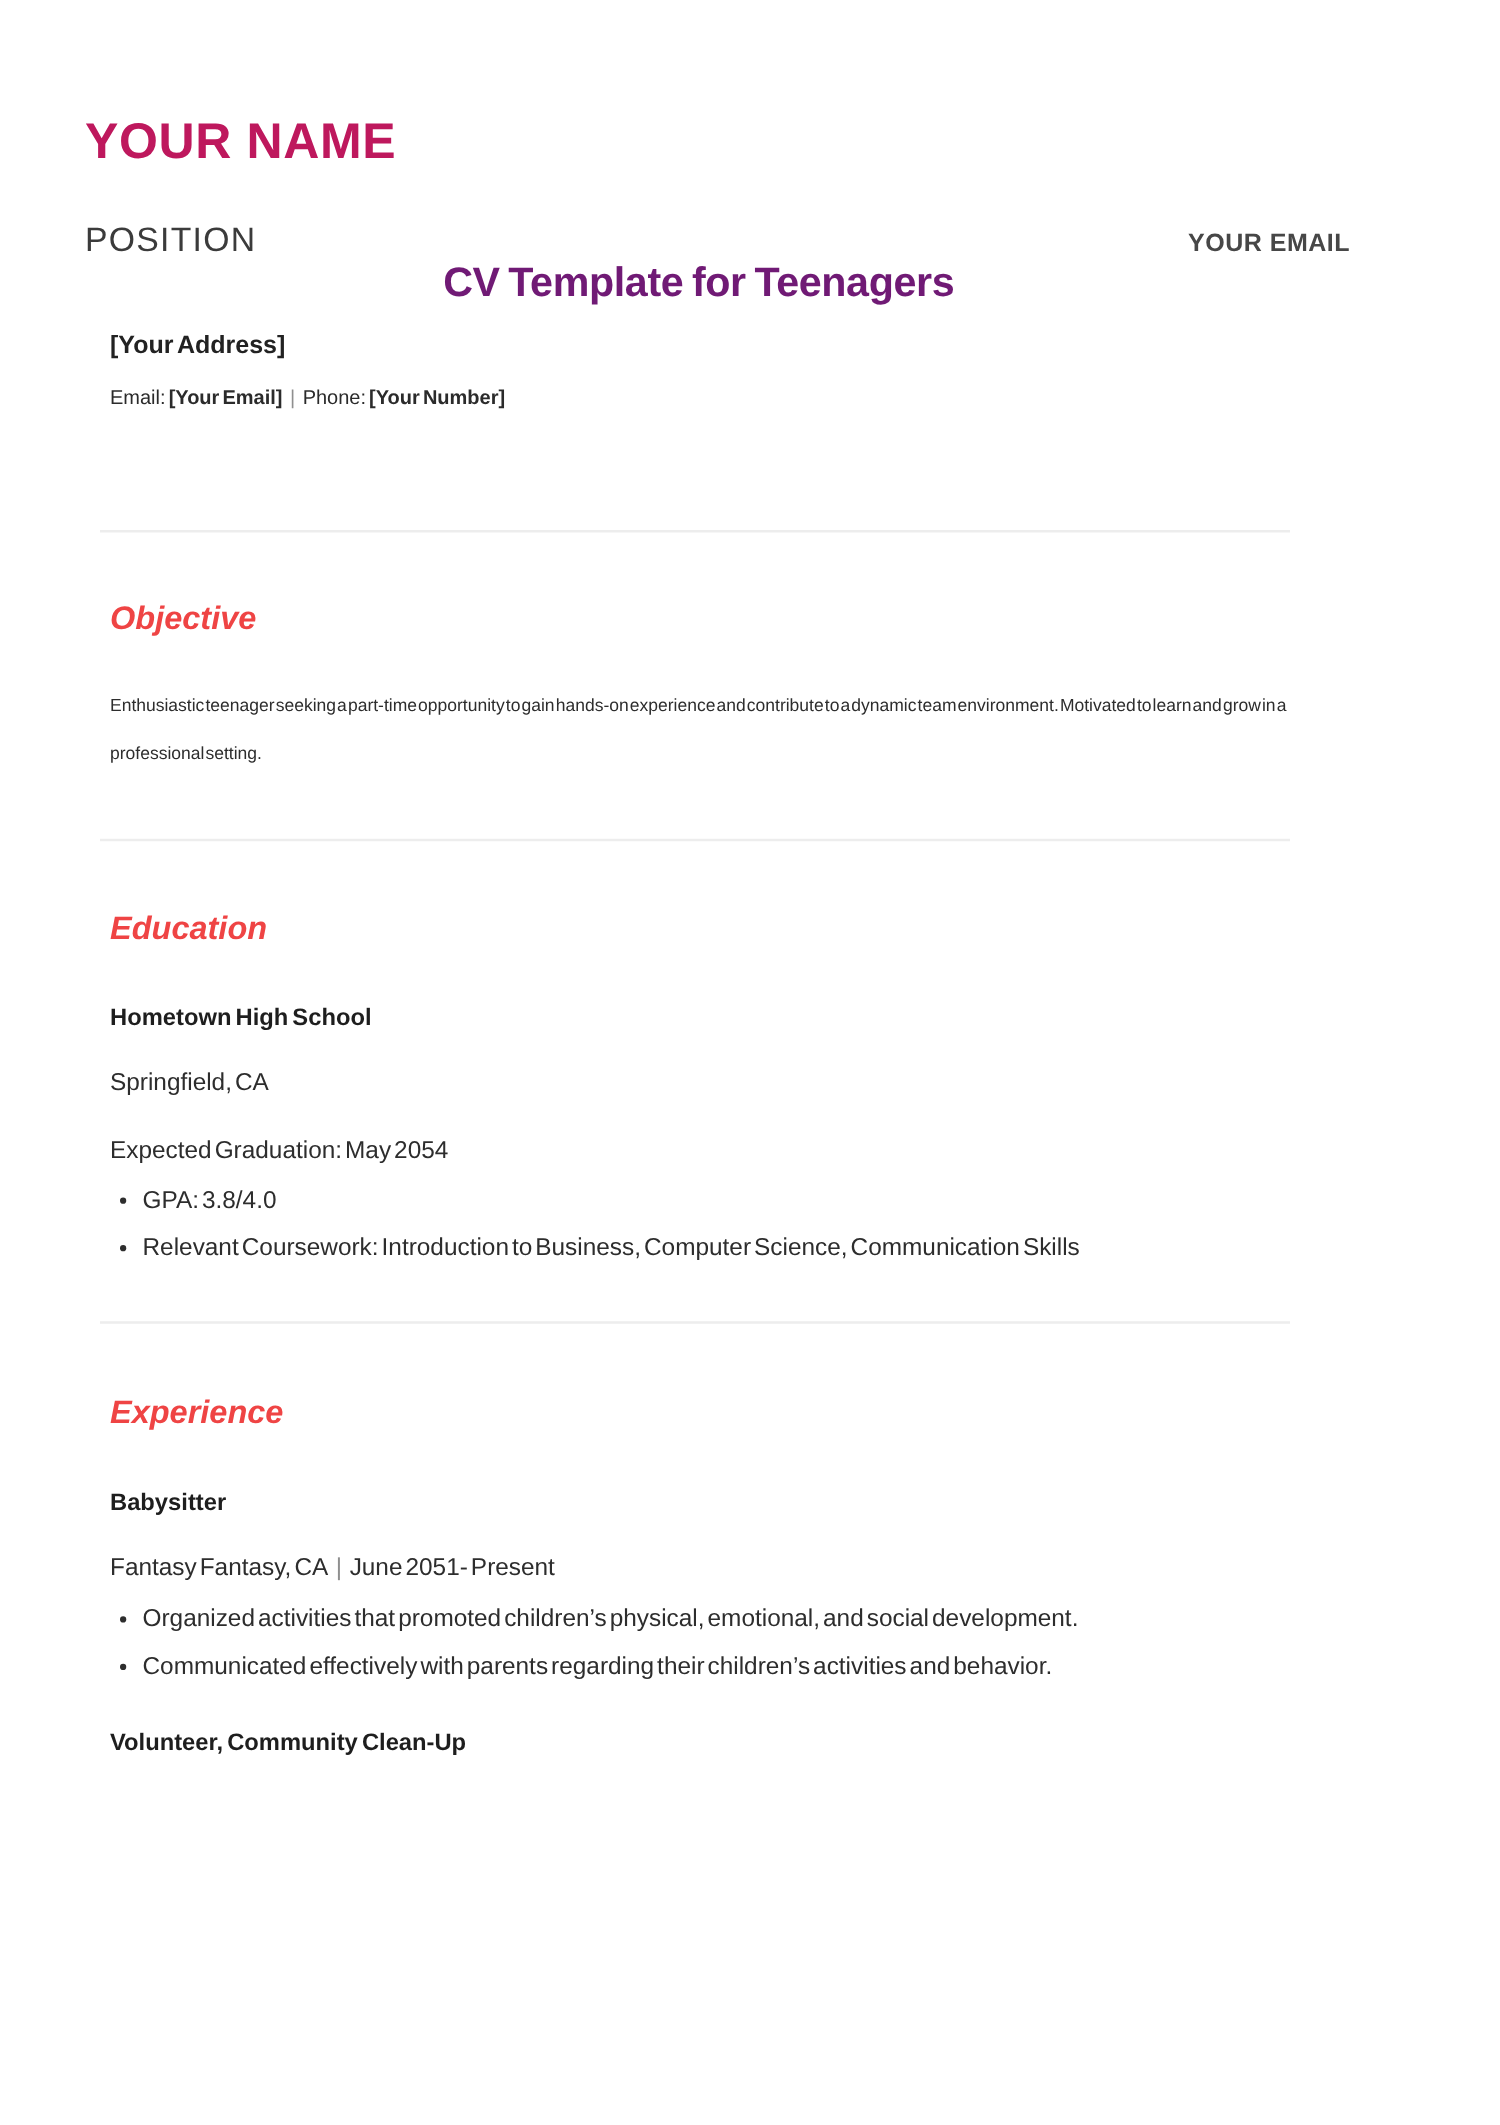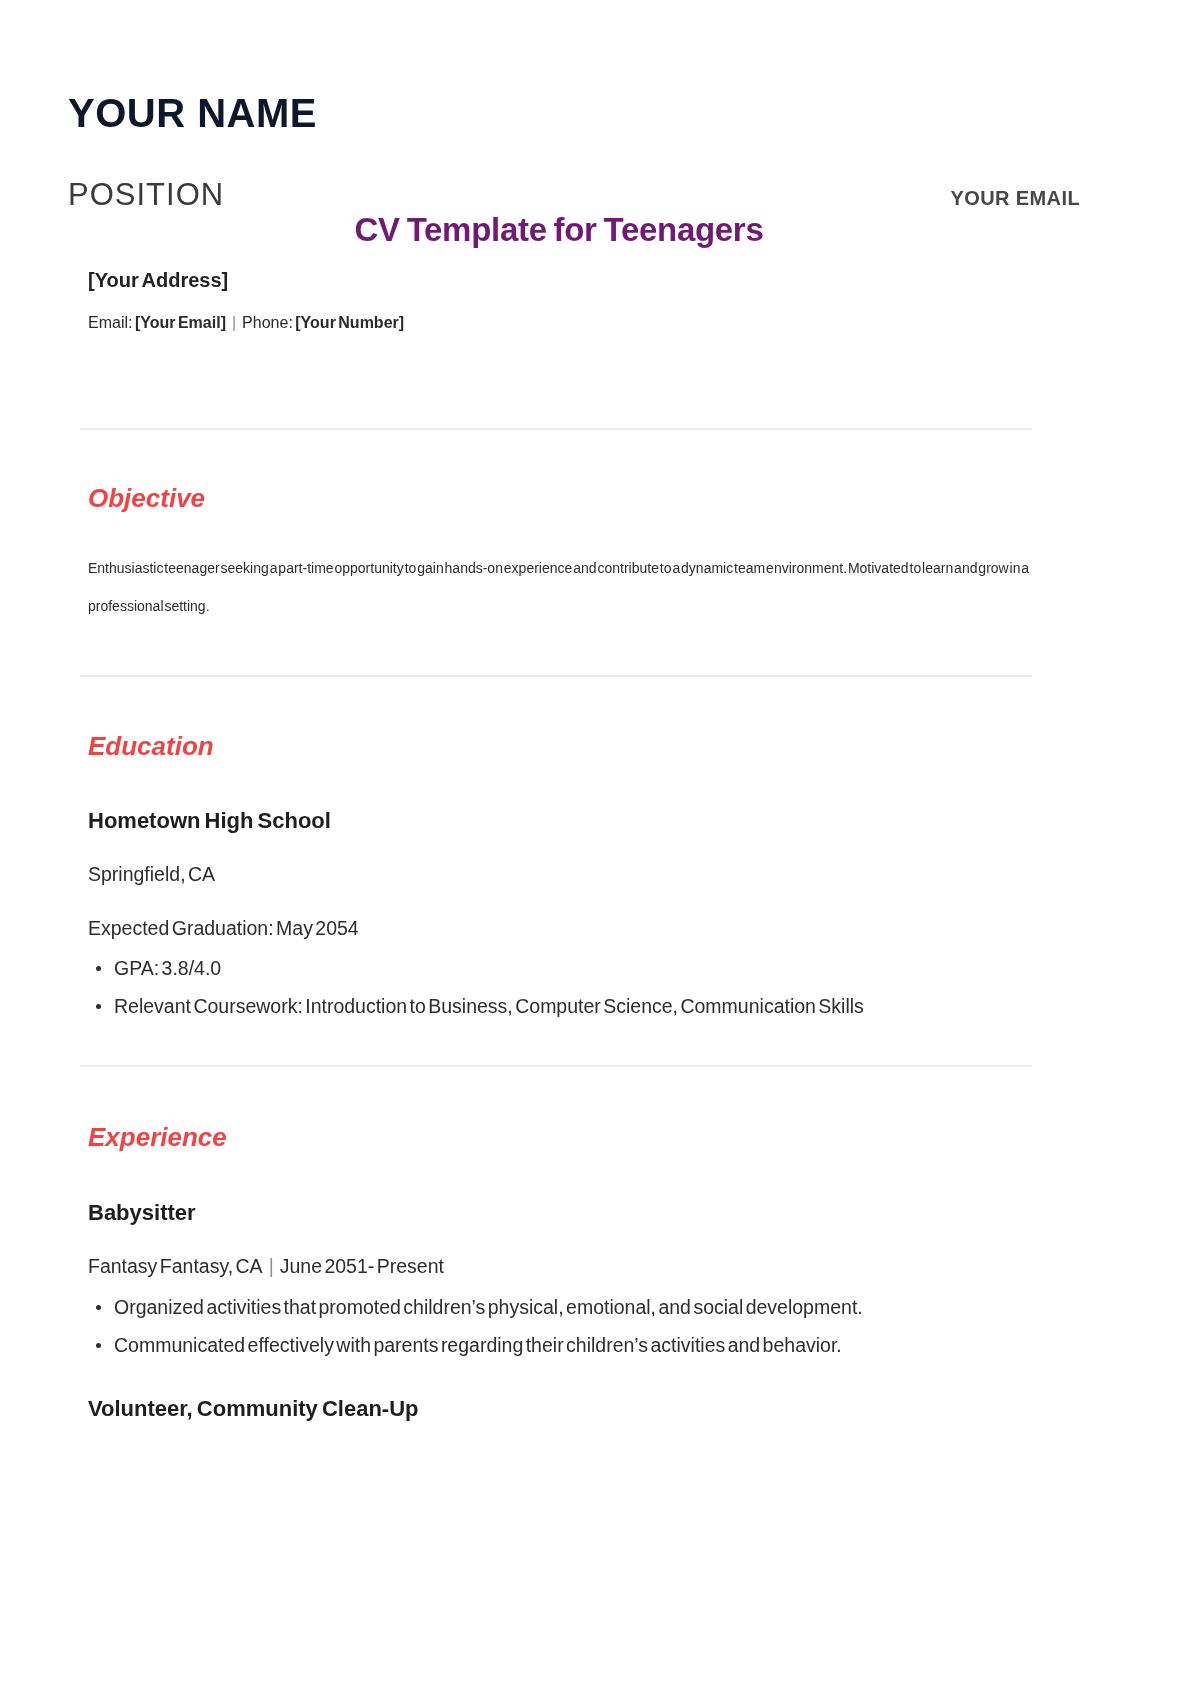--- a/index.html
+++ b/index.html
@@ -13,32 +13,32 @@
     position: relative;
   }
   .page { width: 1200px; height: 1700px; background: #ffffff; }
 
   
   .header { padding: 93px 0 0 68px; }
   .name {
     font-size: 40px;
     font-weight: 800;
     letter-spacing: 0.5px;
-    color: #0f172a;
+    color: #be185d;
     line-height: 1;
   }
   .subheader-row {
     margin-top: 46px;
     display: flex;
     justify-content: space-between;
     align-items: baseline;
     padding-right: 120px;
   }
   .position {
-    font-size: 31px;
+    font-size: 27px;
     font-weight: 400;
     color: #3b3b3b;
     letter-spacing: 1px;
     line-height: 1;
   }
   .header-email {
     font-size: 20px;
     font-weight: 600;
     color: #474747;
     letter-spacing: 0.4px;
@@ -98,21 +98,21 @@
   .body-text {
     margin-top: 33px;
     font-size: 14px;
     color: #2d2d2d;
     line-height: 38px;
     word-spacing: -3px;
     max-width: 942px;
   }
 
   .entry-title {
-    font-size: 22px;
+    font-size: 19px;
     font-weight: 700;
     color: #1e1e1e;
     word-spacing: -2px;
     line-height: 1.35;
   }
   .school-title { margin-top: 42px; }
   .job-title { margin-top: 43px; }
   .volunteer-title { margin-top: 30px; }
 
   .entry-line {

